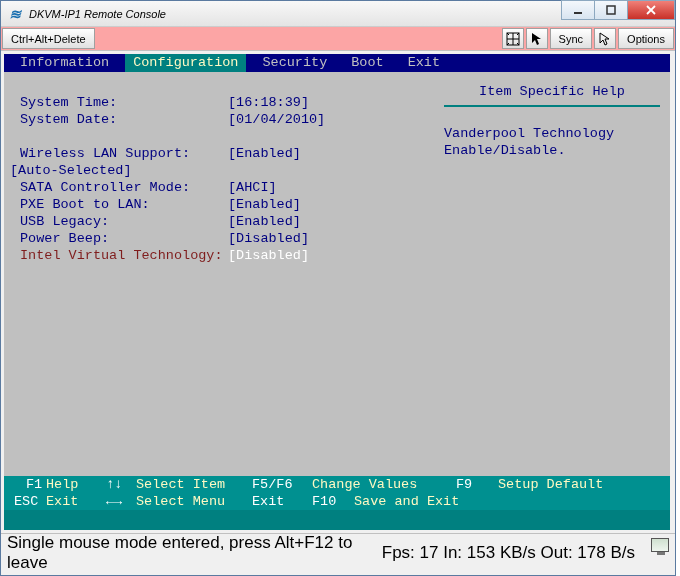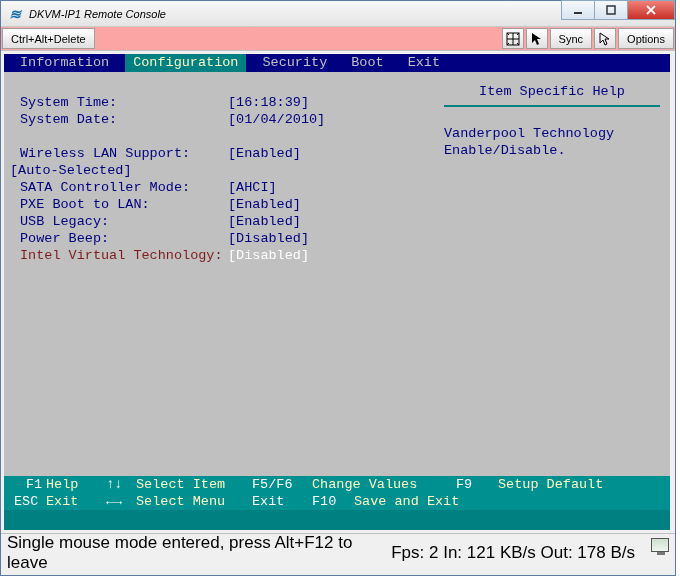--- a/index.html
+++ b/index.html
@@ -310,17 +310,17 @@
         <span class="fcell flbl" style="width:116px">Select Menu</span>
         <span class="fcell fkey" style="width:60px">Exit</span>
         <span class="fcell fkey" style="width:42px">F10</span>
         <span class="fcell flbl">Save and Exit</span>
       </div>
     </div>
   </div>
 
   <div class="statusbar">
     <span class="left">Single mouse mode entered, press Alt+F12 to leave</span>
-    <span class="right">Fps: 2 In: 121 KB/s Out: 178 B/s</span>
+    <span class="right">Fps: 17 In: 153 KB/s Out: 178 B/s</span>
     <div class="monitor-icon"></div>
   </div>
 
 </div>
 
 </body></html>

